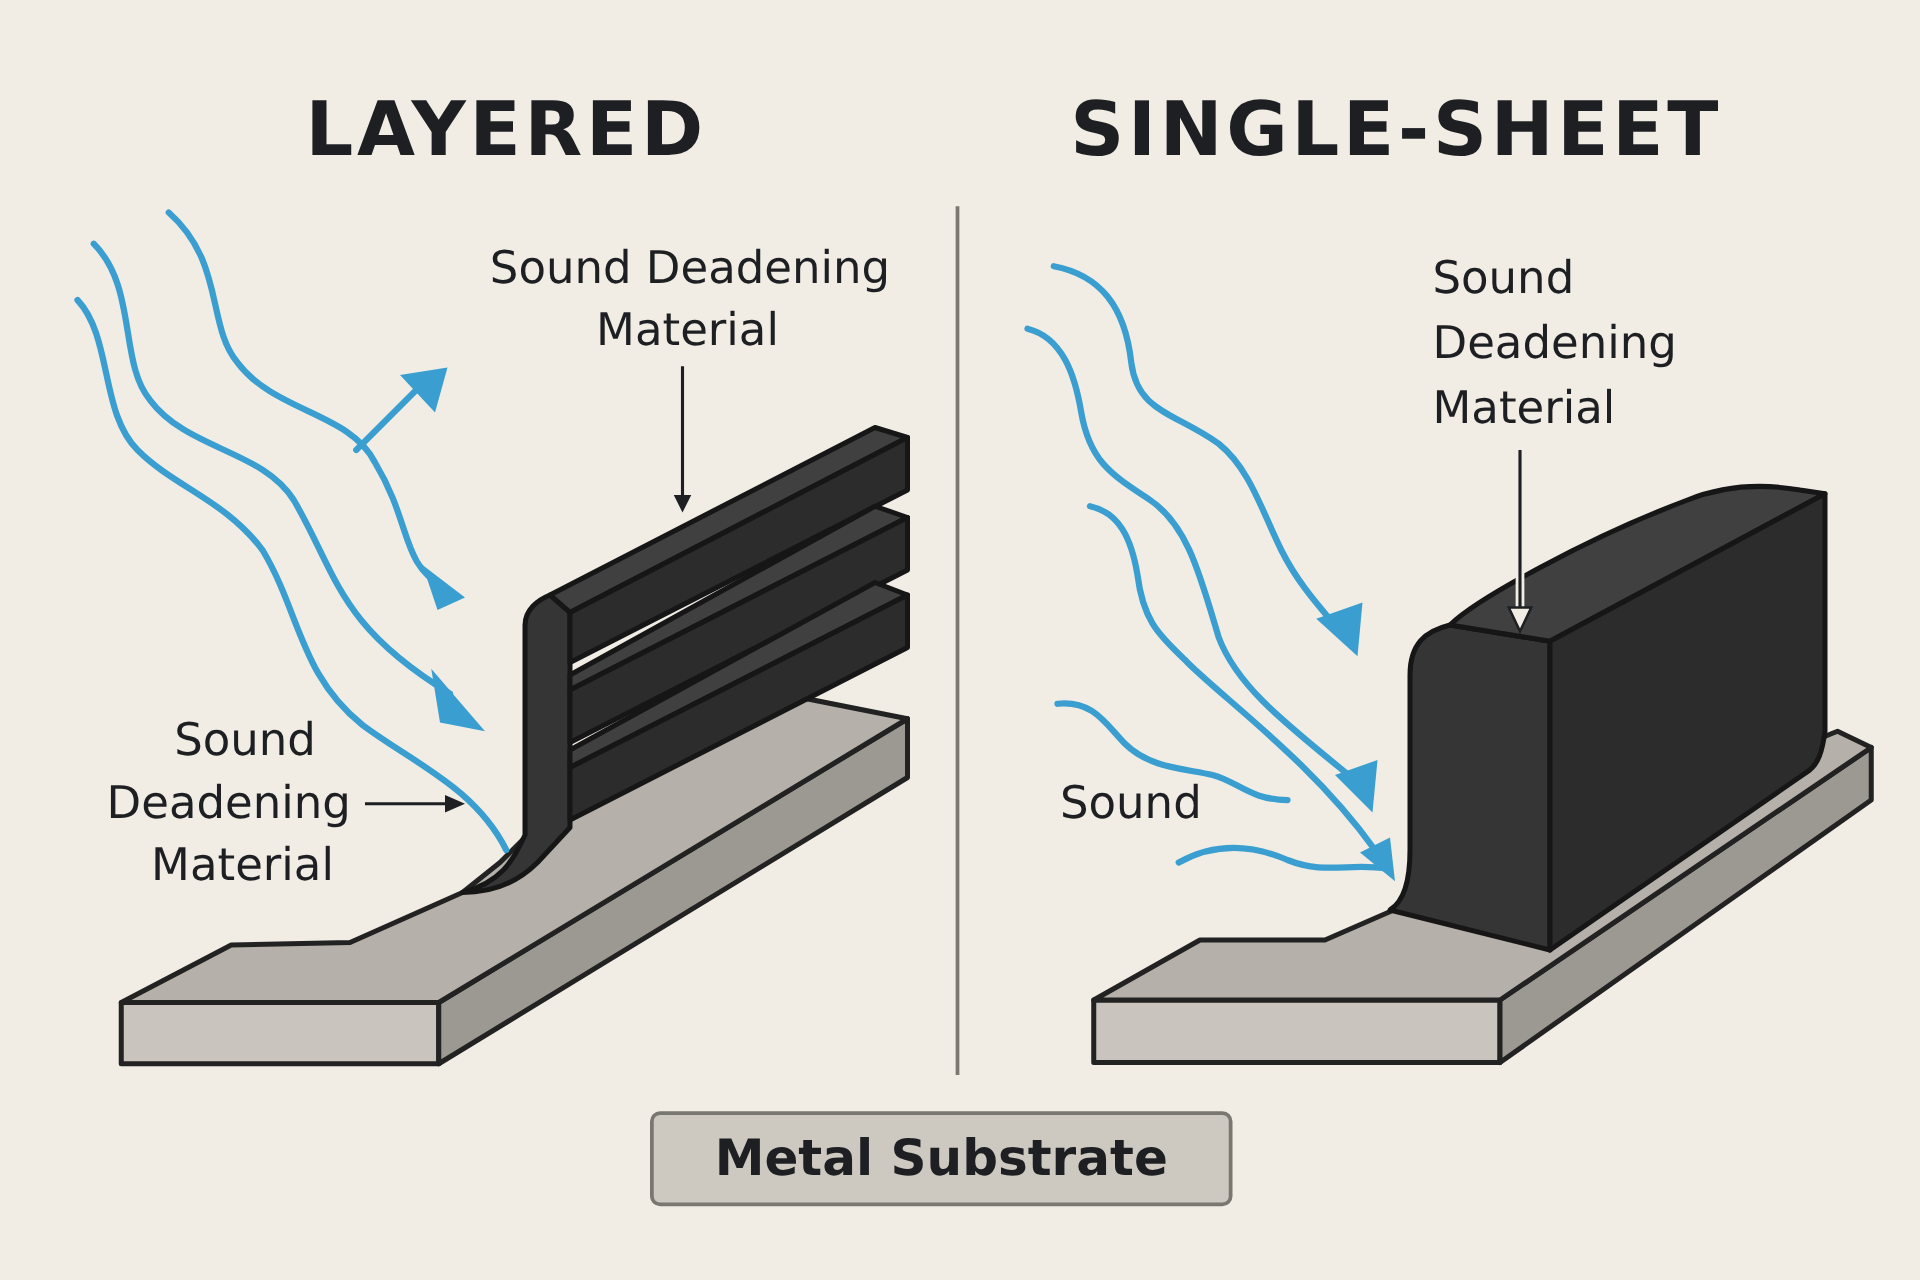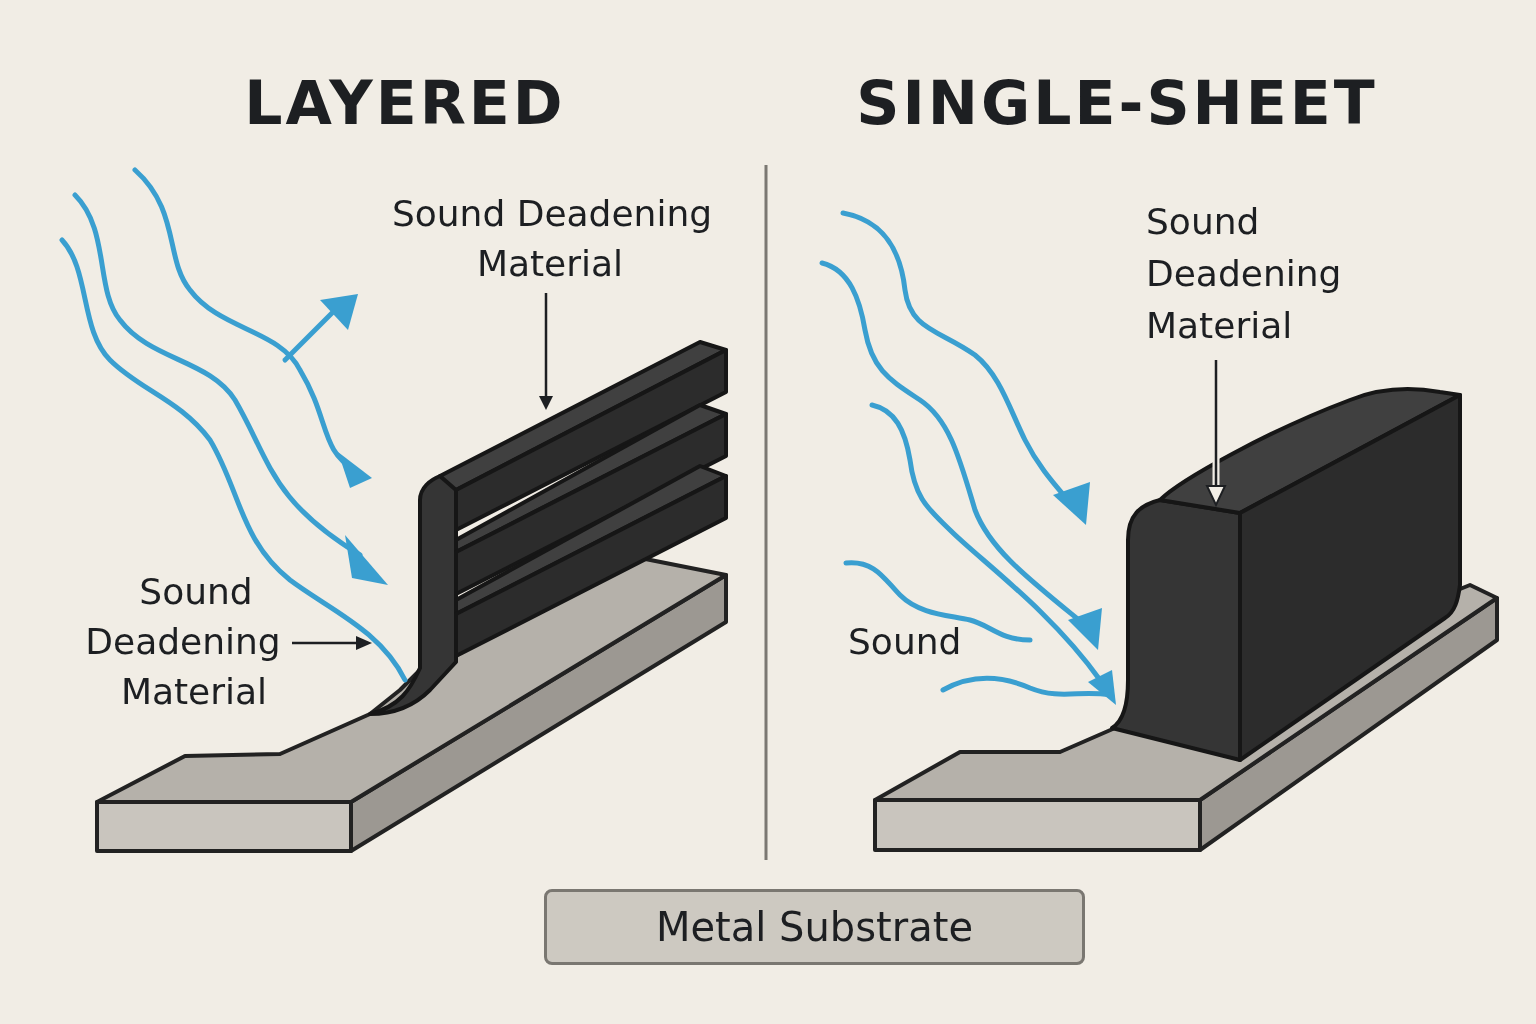--- a/index.html
+++ b/index.html
@@ -11,23 +11,23 @@
   .wave { fill:none; stroke:#3a9fd0; stroke-width:5; stroke-linecap:round; }
   .arrowhead { fill:#3a9fd0; }
   .ptr { stroke:#1d1f22; stroke-width:2.5; fill:none; }
   .metal-top { fill:#b5b1aa; stroke:#222; stroke-width:4; stroke-linejoin:round; }
   .metal-side { fill:#9c9892; stroke:#222; stroke-width:4; stroke-linejoin:round; }
   .metal-front { fill:#c9c5be; stroke:#222; stroke-width:4; stroke-linejoin:round; }
   .dark { fill:#353535; stroke:#161616; stroke-width:4; stroke-linejoin:round; }
   .dark2 { fill:#2c2c2c; stroke:#161616; stroke-width:4; stroke-linejoin:round; }
   .dark3 { fill:#404040; stroke:#161616; stroke-width:4; stroke-linejoin:round; }
   .divider { stroke:#7b7872; stroke-width:3; }
-  .legend-box { position:absolute; left:544px; top:889px; width:541px; height:76px; box-sizing:border-box;
+  .legend-box { position:absolute; left:520px; top:889px; width:466px; height:76px; box-sizing:border-box;
       background:#cdc9c1; border:3px solid #7a7771; border-radius:8px; display:flex; align-items:center; justify-content:center;
-      font-family:"DejaVu Sans", sans-serif; font-size:40px; color:#1d1f22; }
+      font-family:"DejaVu Sans", sans-serif; font-size:40px; color:#1d1f22;font-weight:bold; }
 </style>
 </head>
 <body>
 
 <svg id="scene" width="1536" height="1024" viewBox="0 0 1536 1024">
 
   <text class="title" x="405" y="124" text-anchor="middle">LAYERED</text>
   <text class="title" x="1117" y="124" text-anchor="middle">SINGLE-SHEET</text>
 
   <line class="divider" x1="766" y1="165" x2="766" y2="860"></line>

